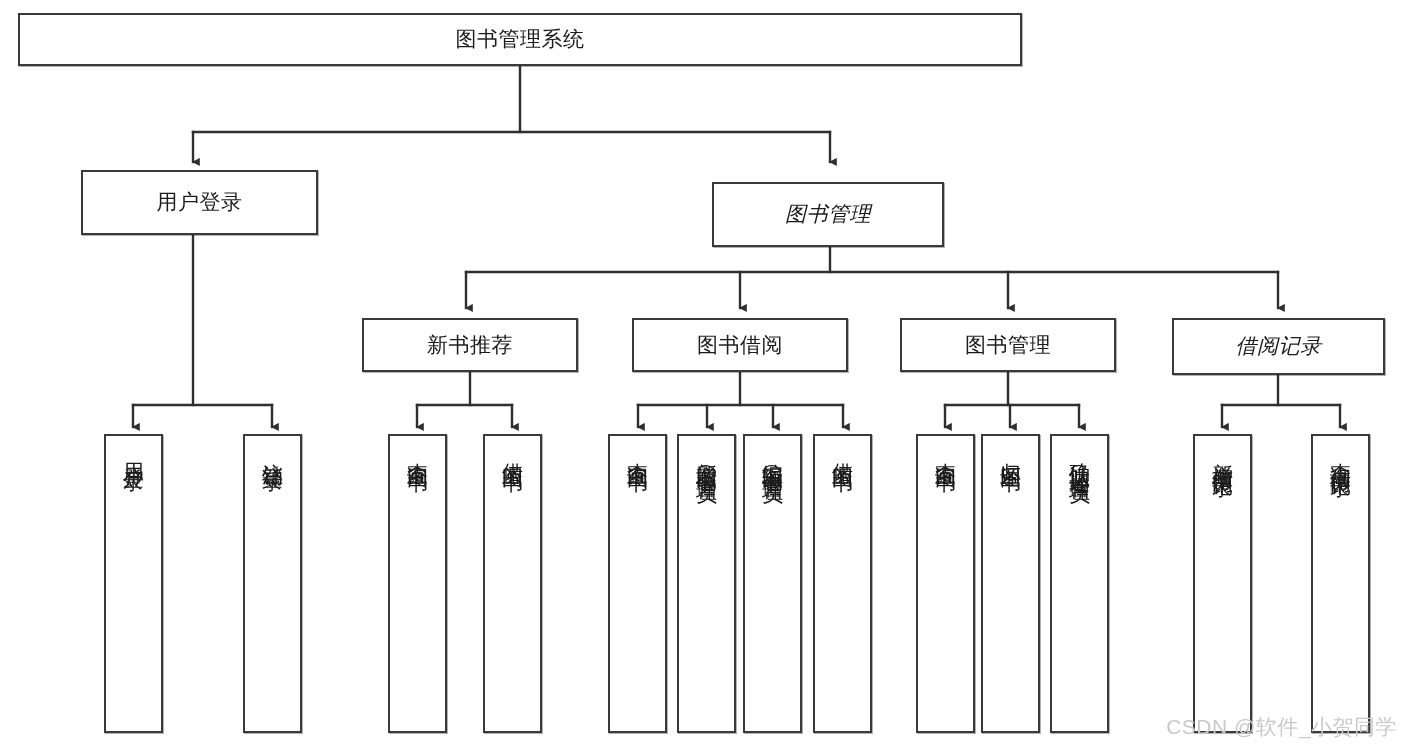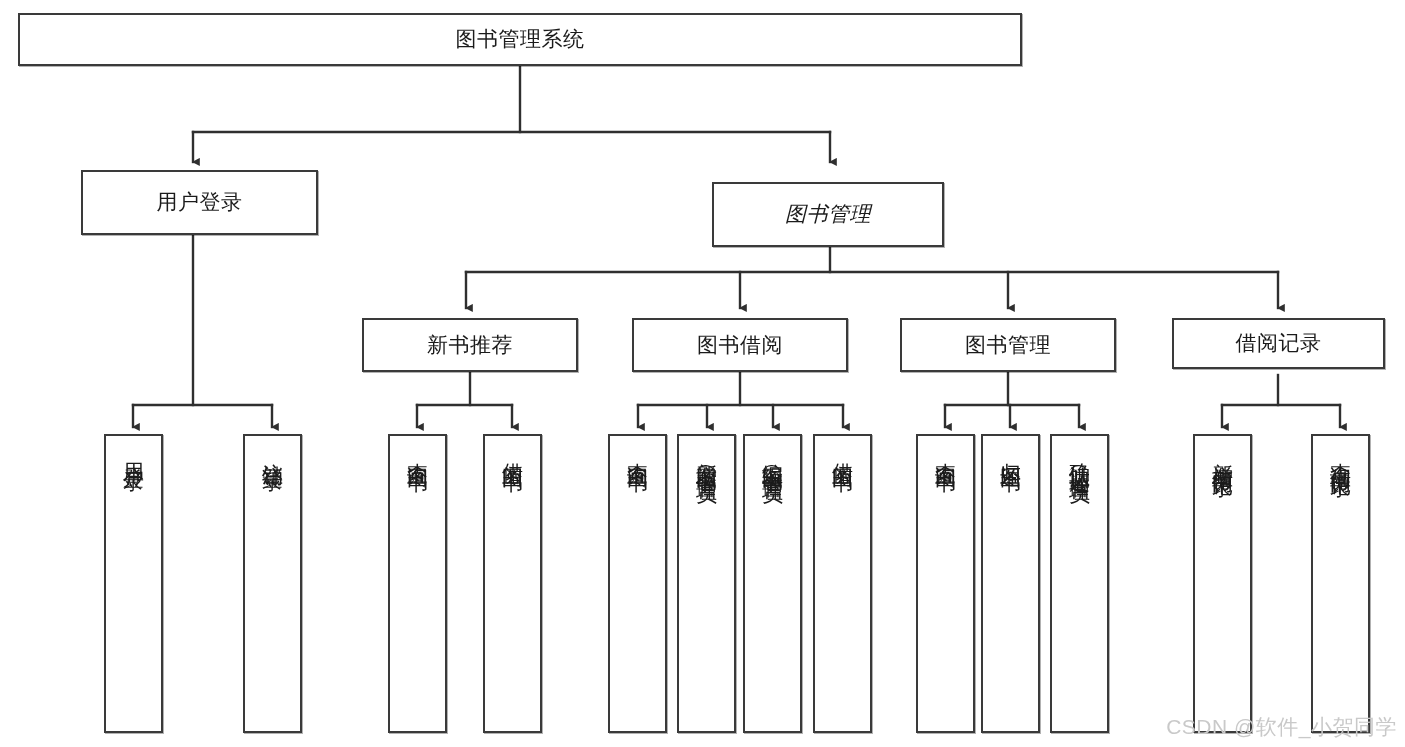--- a/index.html
+++ b/index.html
@@ -115,21 +115,21 @@
 
   <div class="node-box" style="left:362px;top:318px;width:216px;height:54px;">
     <span class="node-label">新书推荐</span>
   </div>
   <div class="node-box" style="left:632px;top:318px;width:216px;height:54px;">
     <span class="node-label">图书借阅</span>
   </div>
   <div class="node-box" style="left:900px;top:318px;width:216px;height:54px;">
     <span class="node-label">图书管理</span>
   </div>
-  <div class="node-box" style="left:1172px;top:318px;width:213px;height:51px;">
+  <div class="node-box" style="left:1172px;top:318px;width:213px;height:57px;font-style:italic;">
     <span class="node-label">借阅记录</span>
   </div>
 
   <div class="node-box vertical" style="left:104px;top:434px;width:59px;height:299px;">
     <span class="node-label">用户登录</span>
   </div>
   <div class="node-box vertical" style="left:243px;top:434px;width:59px;height:299px;">
     <span class="node-label">注销登录</span>
   </div>
 

